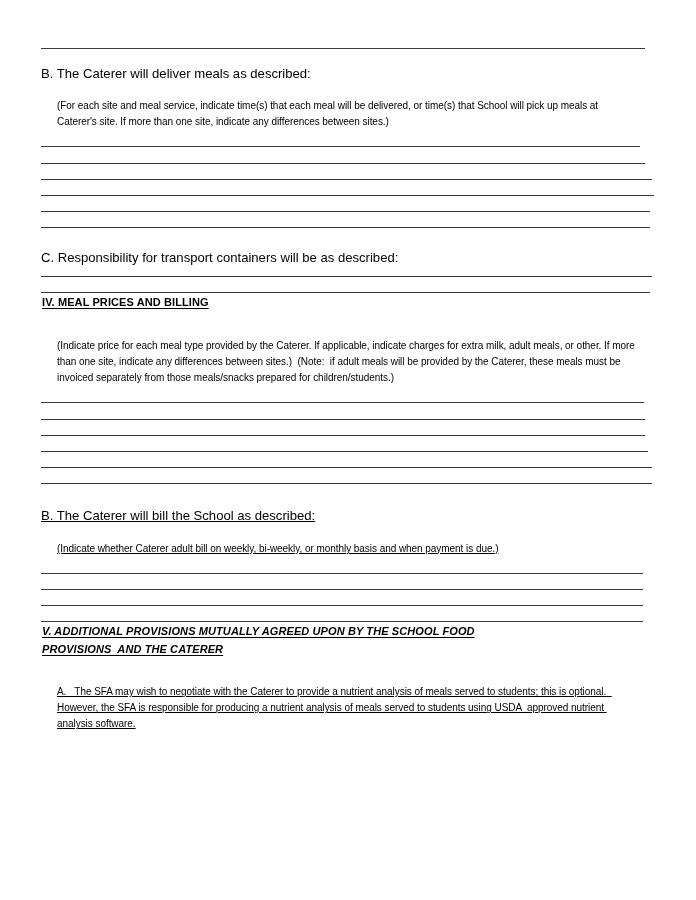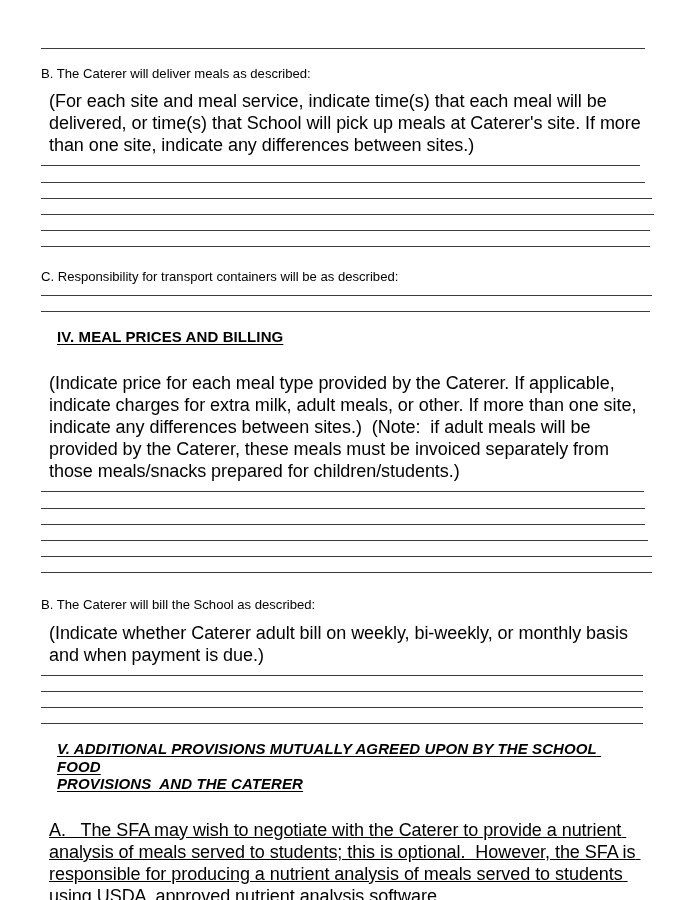--- a/index.html
+++ b/index.html
@@ -47,51 +47,51 @@
     margin-top: 9px;
   }
   .rule-group .rule {
     margin-bottom: 15.2px;
   }
   .rule-group .rule:last-child {
     margin-bottom: 0;
   }
 
   p.para {
-    margin: 8px;
-    font-size: 18px;
-    line-height: 22px;
+    margin: 16px;
+    font-size: 10px;
+    line-height: 16px;
     letter-spacing: -0.05px;
     white-space: pre-wrap;
   }
   .label-line {
     margin: 0;
     font-size: 13.1px;
     line-height: 16.4px;
     white-space: pre-wrap;
   }
 
   h2.section-heading {
-    margin: 16px;
-    font-size: 15px;
+    margin: 1px;
+    font-size: 11px;
     line-height: 17.5px;
     font-weight: bold;
     letter-spacing: 0.1px;
     white-space: pre-wrap;
   }
   h2.section-heading .u {
     text-decoration: underline;
     text-underline-offset: 2px;
     text-decoration-thickness: 1.4px;
   }
 
   .block-c { margin-top: 22px; }
   .sec4-heading { margin-top: 38px; }
   .block-4a { margin-top: 27px; }
-  .block-4b { margin-top: 24px; }
+  .block-4b { margin-top: 24px; text-decoration: underline; }
   .sec5-heading { margin-top: 42px; font-style: italic; }
   .block-5a { margin-top: 26px; text-decoration: underline; }
   .block-5b { margin-top: 28px; }
 </style>
 </head>
 <body>
 
 <div class="page">
   <div class="content">
 

